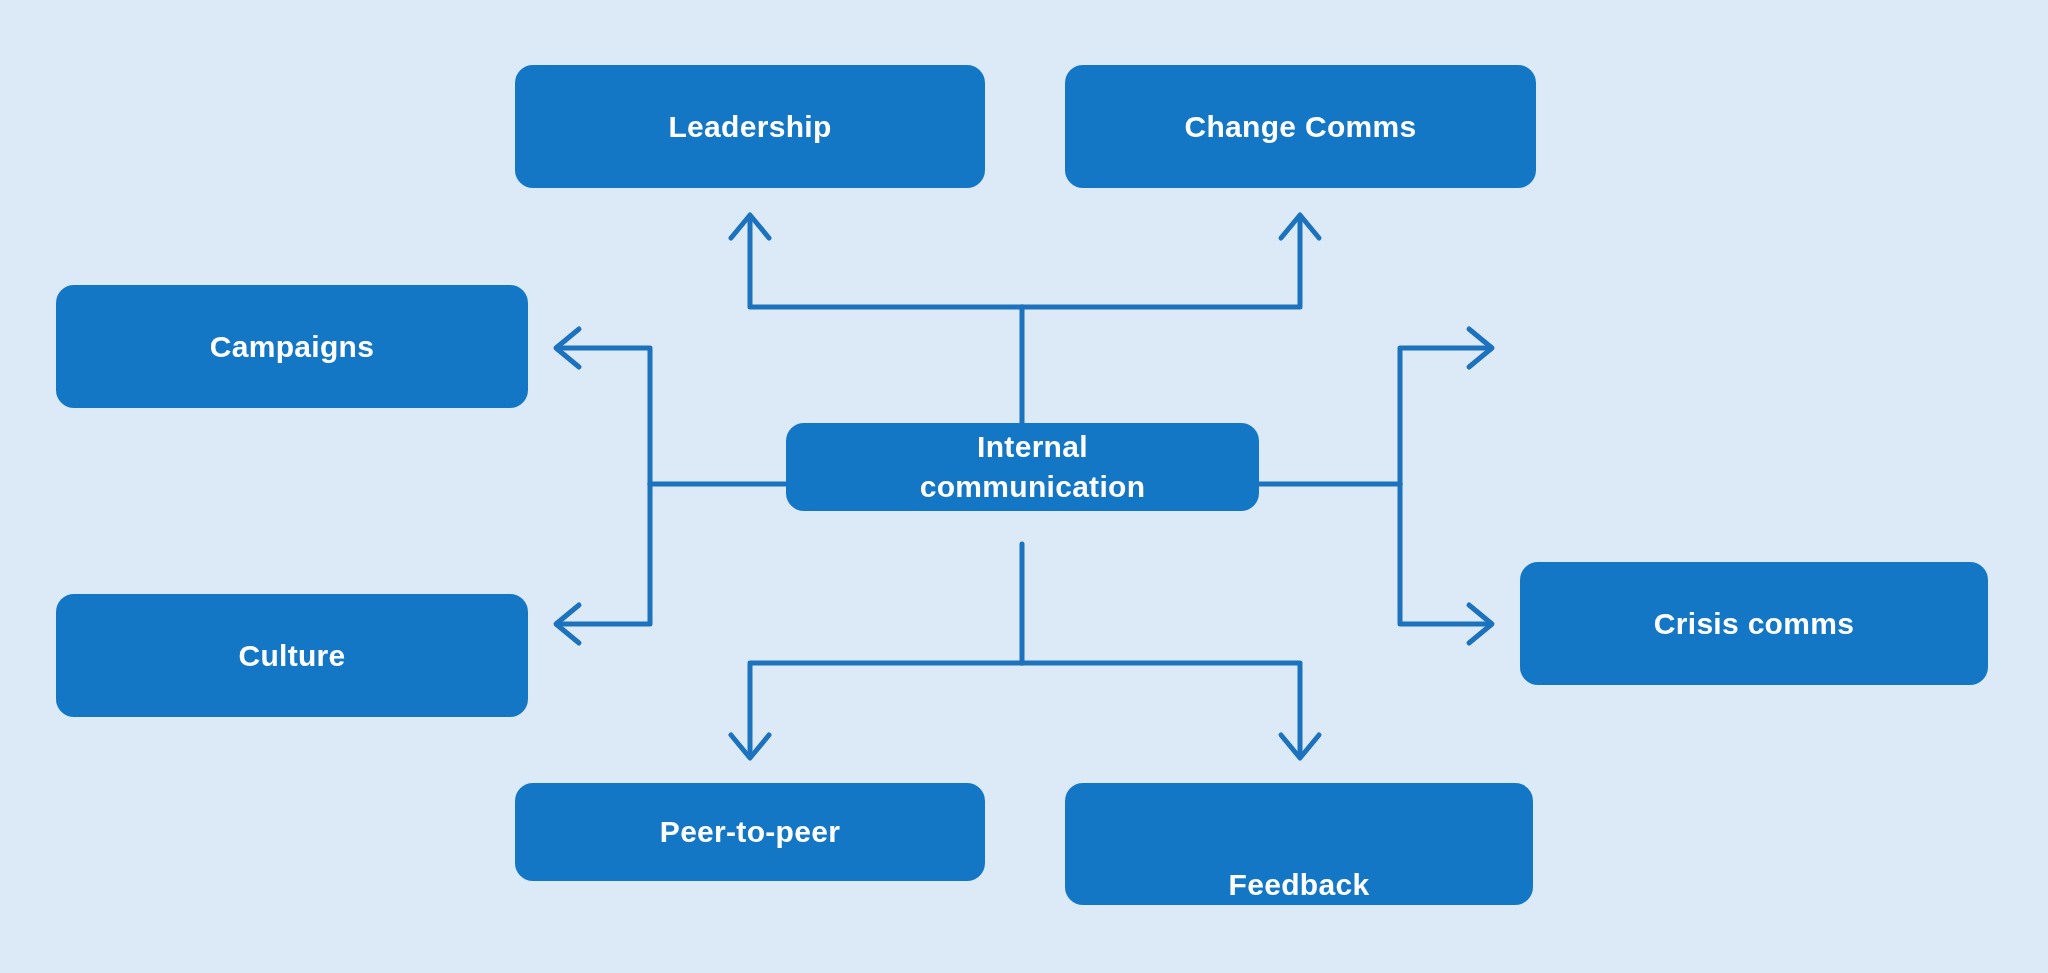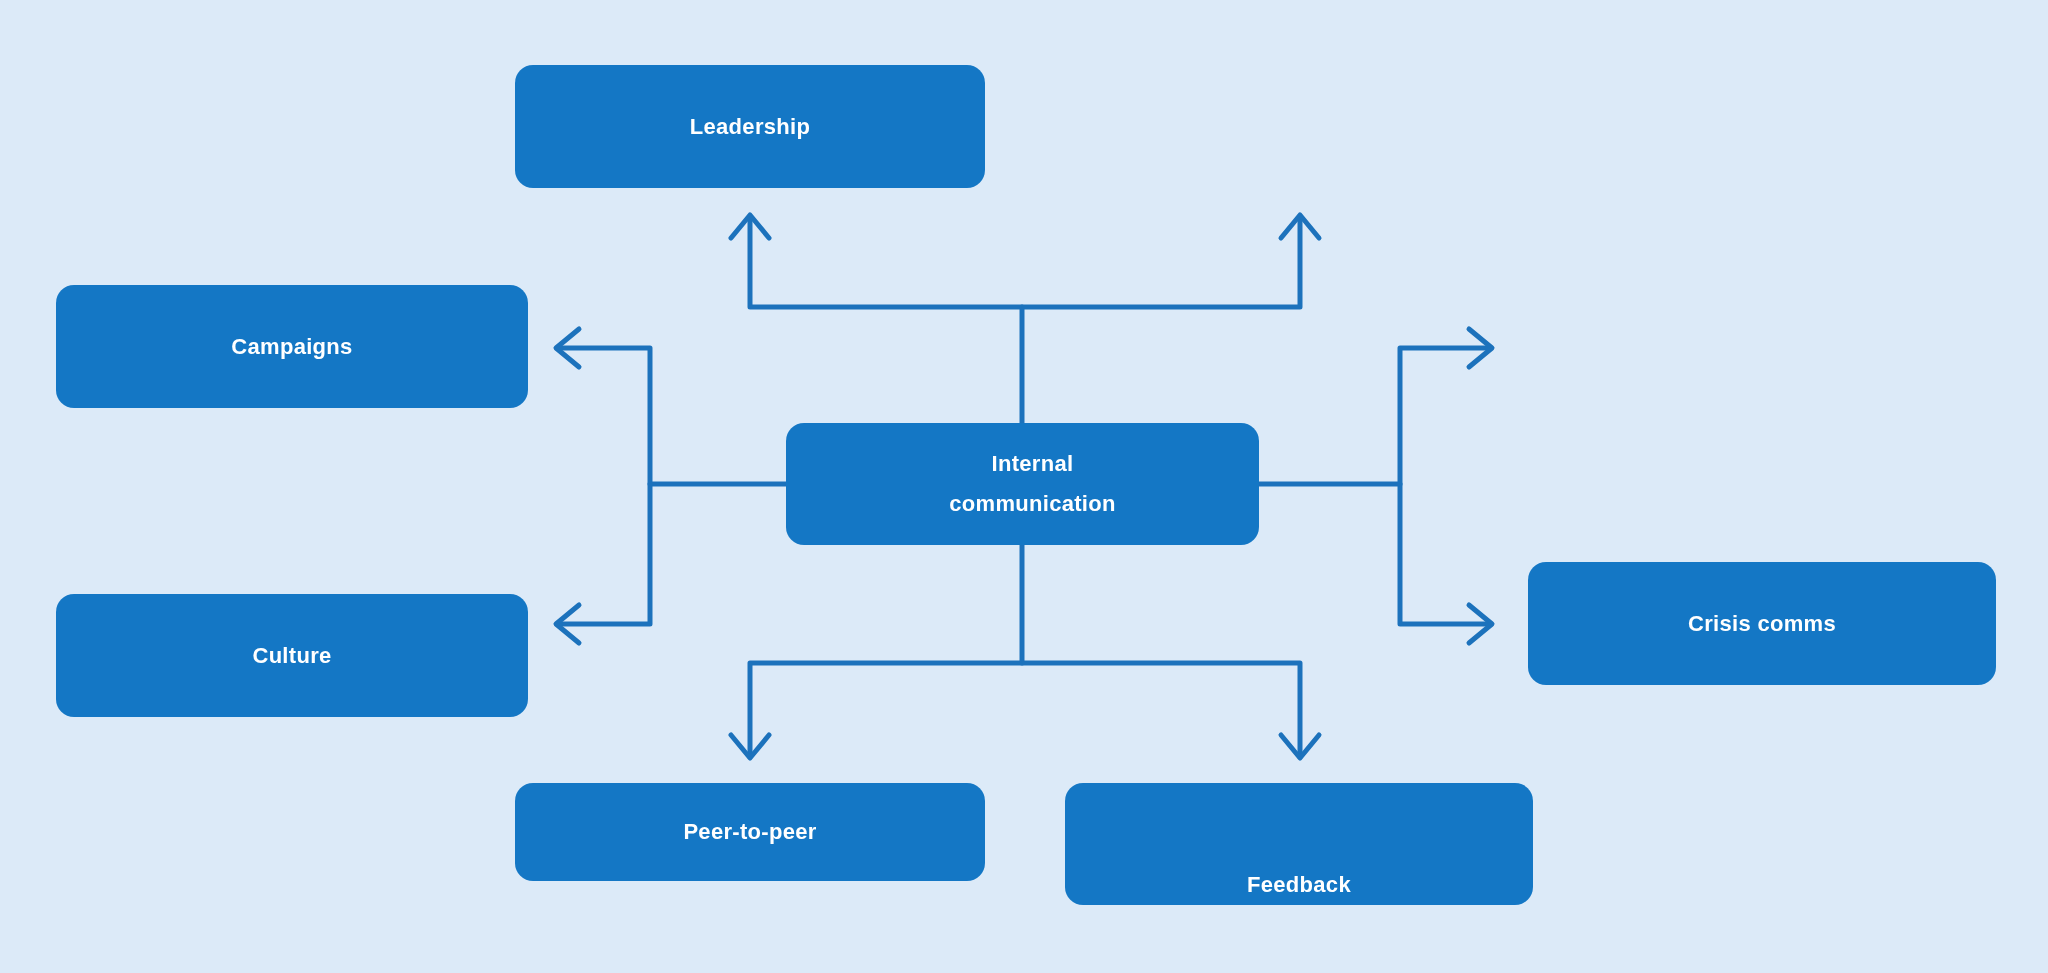--- a/index.html
+++ b/index.html
@@ -23,21 +23,21 @@
   }
   .node{
     position:absolute;
     background:var(--node-fill);
     color:var(--node-text);
     border-radius:18px;
     display:flex;
     align-items:center;
     justify-content:center;
     text-align:center;
-    font-size:22px;
+    font-size:30px;
     font-weight:700;
     letter-spacing:.3px;
     line-height:40px;
   }
   #connector-layer{
     position:absolute;
     left:0;top:0;
     width:2048px;
     height:973px;
   }
@@ -46,23 +46,23 @@
     stroke:var(--connector);
     stroke-width:5;
     stroke-linecap:round;
     stroke-linejoin:round;
   }
   
   .n-leadership   {left:515px;  top:65px;  width:470px; height:123px;}
   .n-change-comms {left:1065px; top:65px;  width:471px; height:123px;}
   .n-campaigns    {left:56px;   top:285px; width:472px; height:123px;justify-content:center;}
   .n-informational{left:1520px; top:285px; width:468px; height:123px;}
-  .n-central      {left:786px;  top:423px; width:473px; height:122px;padding-left:20px;}
+  .n-central      {left:786px;  top:423px; width:473px; height:88px;padding-left:20px;}
   .n-culture      {left:56px;   top:594px; width:472px; height:123px;}
-  .n-crisis-comms {left:1520px; top:562px; width:468px; height:123px;margin-left:8px;}
+  .n-crisis-comms {left:1520px; top:562px; width:468px; height:123px;}
   .n-peer-to-peer {left:515px;  top:783px; width:470px; height:98px;}
   .n-feedback     {left:1065px; top:783px; width:468px; height:122px;align-items:flex-end;}
 </style>
 </head>
 <body>
 
 <div id="stage">
 
   <svg id="connector-layer" viewBox="0 0 2048 973" xmlns="http://www.w3.org/2000/svg">
 
@@ -92,20 +92,23 @@
       <path d="M1491 348 L1400 348 L1400 624 L1491 624"></path>
       <path d="M1469 329 L1492 348 L1469 367"></path>
       <path d="M1469 605 L1492 624 L1469 643"></path>
     </g>
   </svg>
 
   <div class="node n-leadership">
     <span>Leadership</span>
   </div>
 
+  <div class="node n-change-comms">
+    <span>Change Comms</span>
+  </div>
 
   <div class="node n-campaigns">
     <span>Campaigns</span>
   </div>
 
 
   <div class="node n-central">
     <span>
       <span style="display:block">Internal</span>
       <span style="display:block">communication</span>

